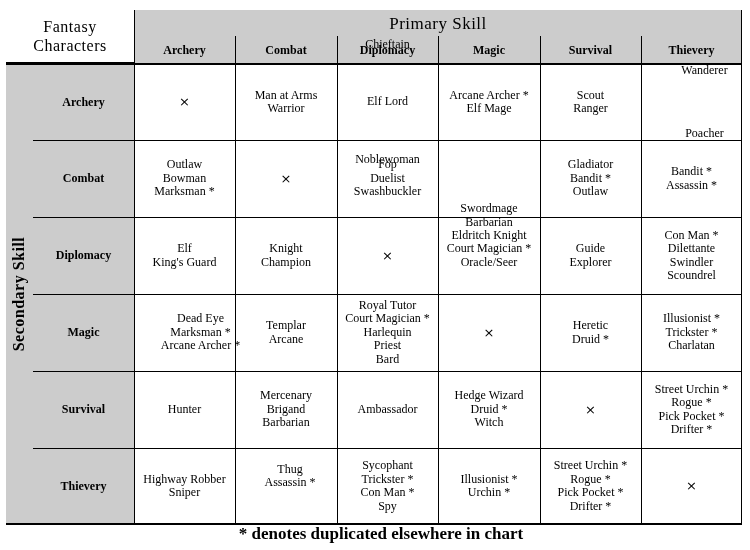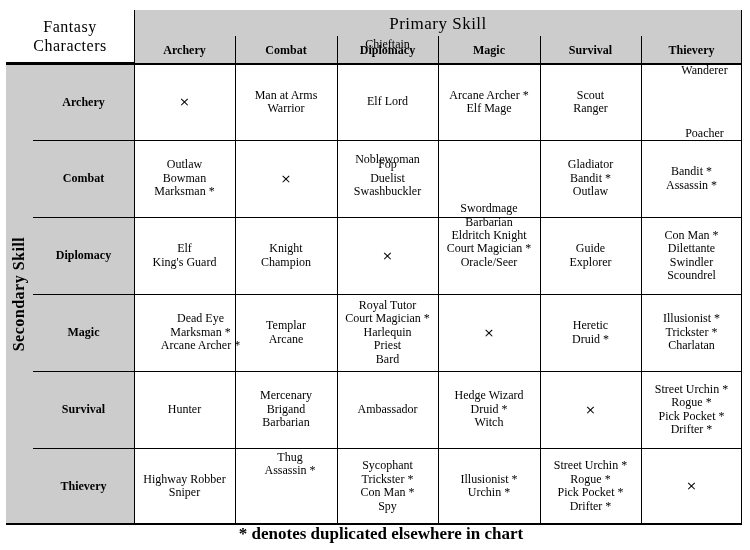--- a/index.html
+++ b/index.html
@@ -255,21 +255,21 @@
       <div class="abs cell" style="left: 635px; top: 361px; width: 101px; height: 77px;">
         <div>Street Urchin *</div>
         <div>Rogue *</div>
         <div>Pick Pocket *</div>
         <div>Drifter *</div>
       </div>
       <div class="abs cell" style="left: 128px; top: 438px; width: 101px; height: 76px;">
         <div>Highway Robber</div>
         <div>Sniper</div>
       </div>
-      <div class="abs cell" style="left: 229px; top: 426px; width: 102px; height: 56px; padding-left: 8px;">
+      <div class="abs cell" style="left: 229px; top: 438px; width: 102px; height: 56px; padding-left: 8px;">
         <div>Thug</div>
         <div>Assassin *</div>
       </div>
       <div class="abs cell" style="left: 331px; top: 438px; width: 101px; height: 76px;">
         <div>Sycophant</div>
         <div>Trickster *</div>
         <div>Con Man *</div>
         <div>Spy</div>
       </div>
       <div class="abs cell" style="left: 432px; top: 438px; width: 102px; height: 76px;">

